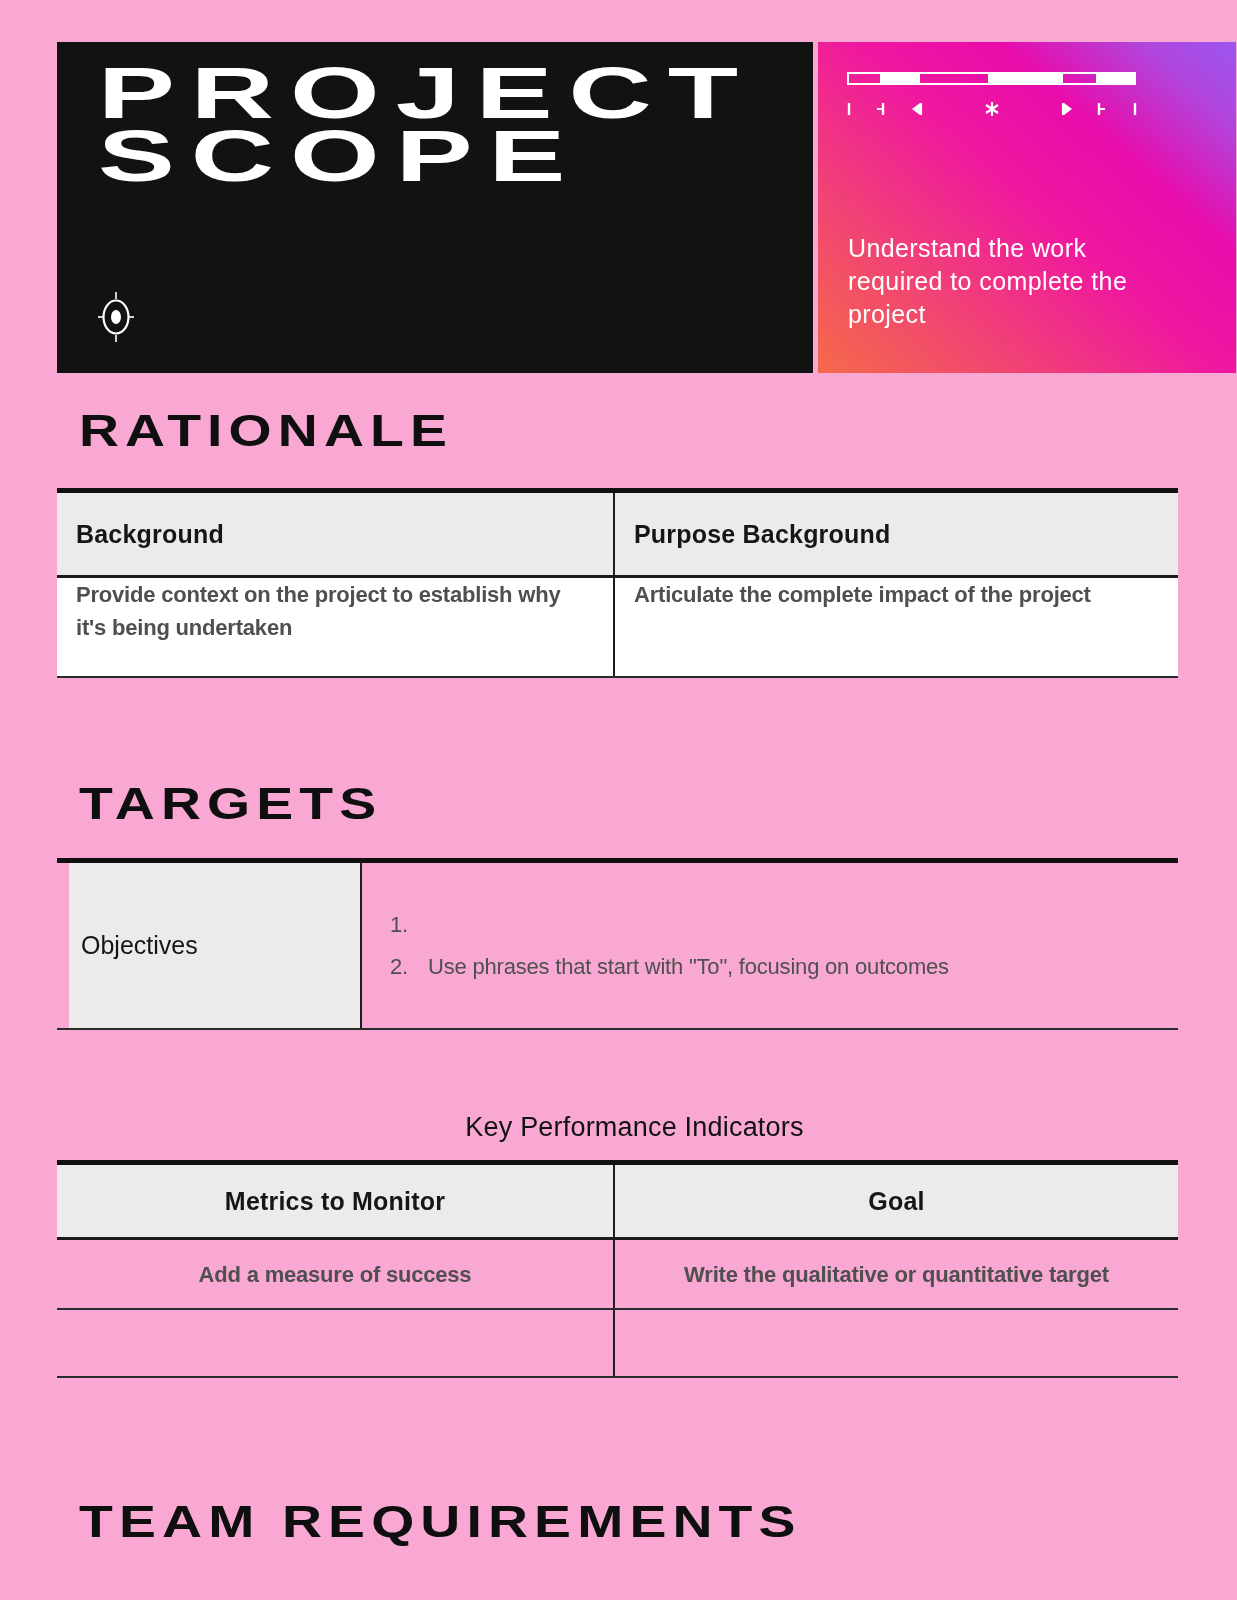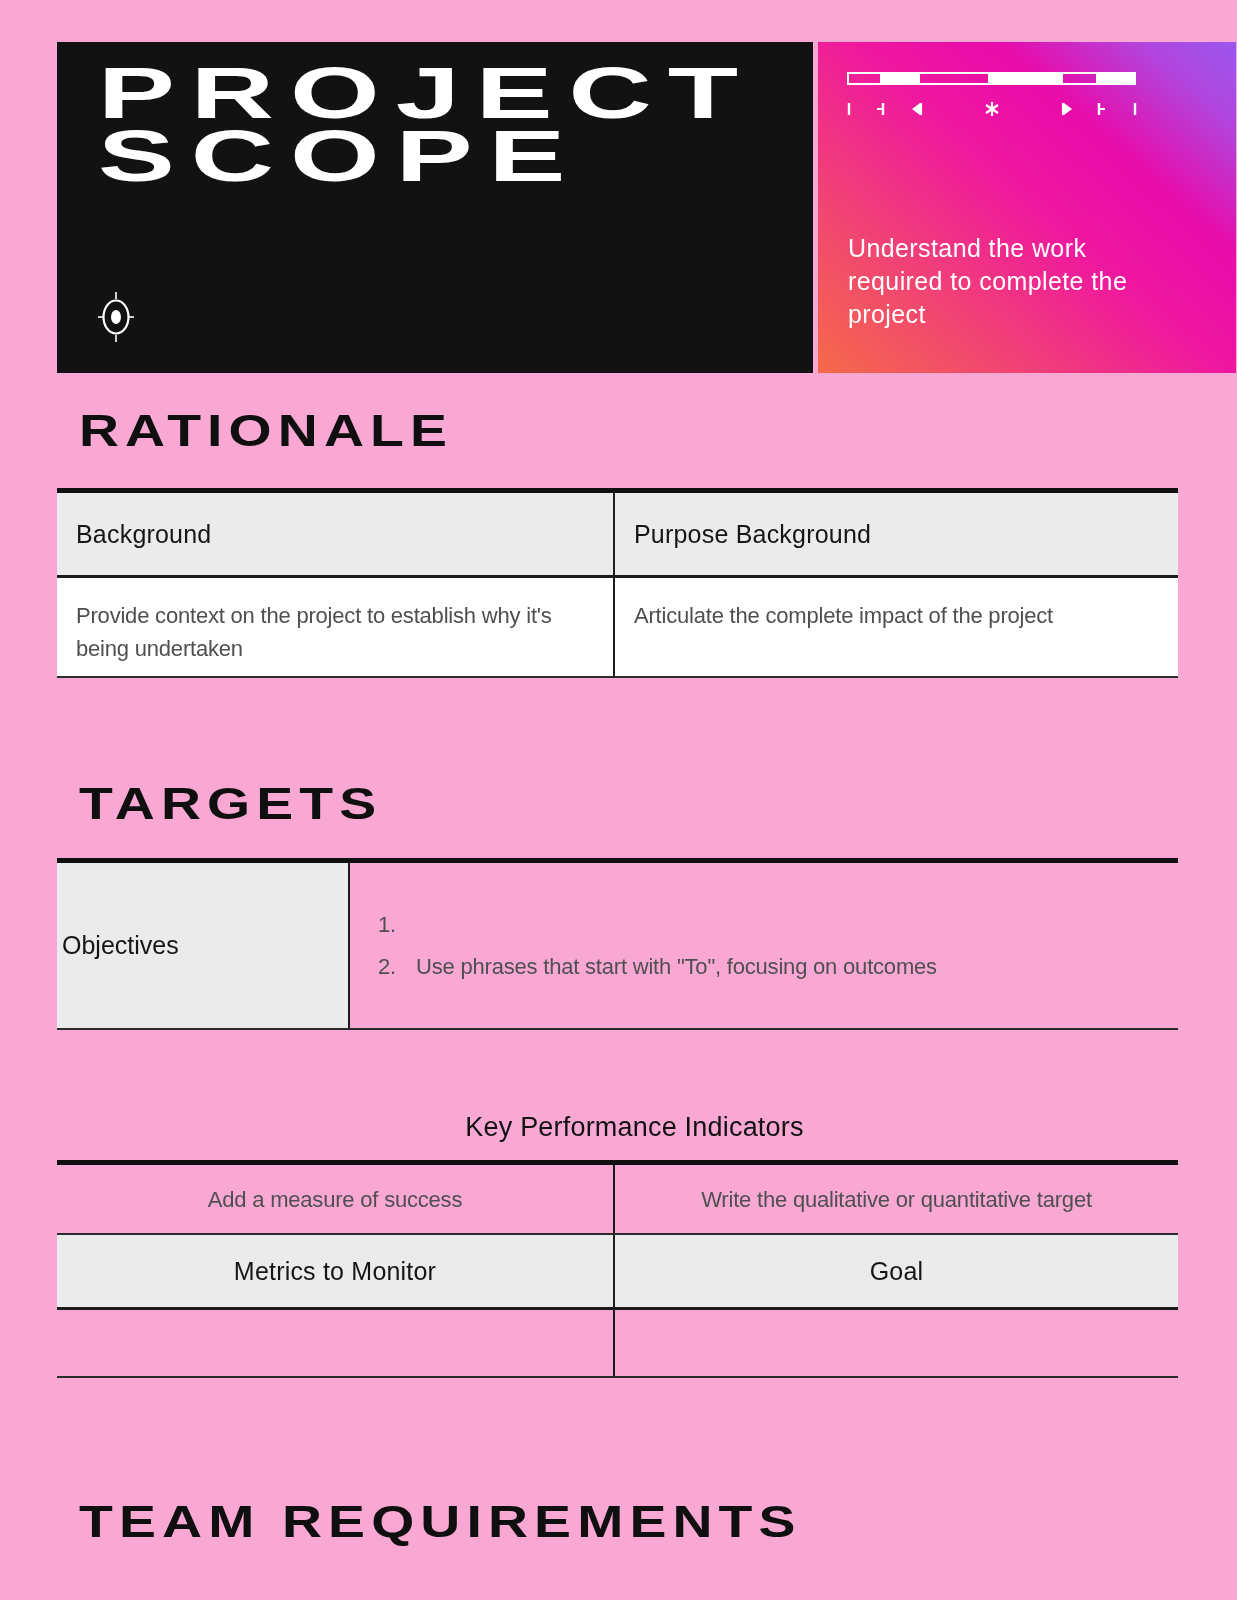--- a/index.html
+++ b/index.html
@@ -80,21 +80,21 @@
   #heading-team { top: 1496px; }
 
   
   .sheet-table {
     position: absolute;
     left: 57px;
     width: 1121px;
     border-top: 5px solid #101010;
     border-bottom: 2px solid #2b2b2b;
   }
-  .t-row { display: flex; width: 100%; }
+  .t-row { display: flex; width: 100%; font-weight: bold; }
   .t-cell-left {
     width: 558px;
     border-right: 2px solid #1d1d1d;
     flex: none;
   }
   .t-cell-right { flex: 1; }
   .head-row { background: #ebebeb; border-bottom: 3px solid #1b1b1b; }
   .head-cell {
     display: flex; align-items: center;
     font-size: 25px; color: #161616; letter-spacing: 0.2px;
@@ -105,35 +105,35 @@
     color: #4f4f4f;
     font-size: 22px;
     line-height: 33px;
     letter-spacing: -0.2px;
   }
 
   
   #rationale-table { top: 488px; }
   #rationale-table .head-row { height: 85px; }
   #rationale-table .body-row { height: 98px; background: #ffffff; }
-  #rationale-table .body-cell { padding-top: 21px; }
+  #rationale-table .body-cell { }
 
   
   #objectives-table {
     top: 858px;
     height: 172px;
     display: flex;
   }
   .obj-label-cell {
     width: 293px; flex: none;
     background: #ebebeb;
     border-right: 2px solid #1d1d1d;
     display: flex; align-items: center;
-    padding-left: 5px;
-    font-size: 25px; color: #161616;
+    padding-left: 12px;
+    font-size: 25px; color: #161616; margin-left: 12px;
   }
   .obj-list-cell {
     flex: 1;
     display: flex; flex-direction: column; justify-content: center;
     padding-left: 28px;
     gap: 9px;
   }
   .obj-item { display: flex; }
   .obj-num { width: 38px; flex: none; text-align: left; }
 
@@ -231,28 +231,28 @@
       <div class="obj-item muted">
         <span class="obj-num">2.</span>
         <span>Use phrases that start with "To", focusing on outcomes</span>
       </div>
     </div>
   </div>
 
   <div id="kpi-title">Key Performance Indicators</div>
 
   <div id="kpi-table" class="sheet-table">
+    <div class="t-row head-row">
+      <div class="t-cell-left head-cell centered">Metrics to Monitor</div>
+      <div class="t-cell-right head-cell centered">Goal</div>
+    </div>
     <div class="t-row body-row-1">
       <div class="t-cell-left muted centered">Add a measure of success</div>
       <div class="t-cell-right muted centered">Write the qualitative or quantitative target</div>
     </div>
-    <div class="t-row head-row">
-      <div class="t-cell-left head-cell centered">Metrics to Monitor</div>
-      <div class="t-cell-right head-cell centered">Goal</div>
-    </div>
     <div class="t-row body-row-2">
       <div class="t-cell-left"></div>
       <div class="t-cell-right"></div>
     </div>
   </div>
 
   <div id="heading-team" class="display-heading">TEAM REQUIREMENTS</div>
 
 </div>
 

